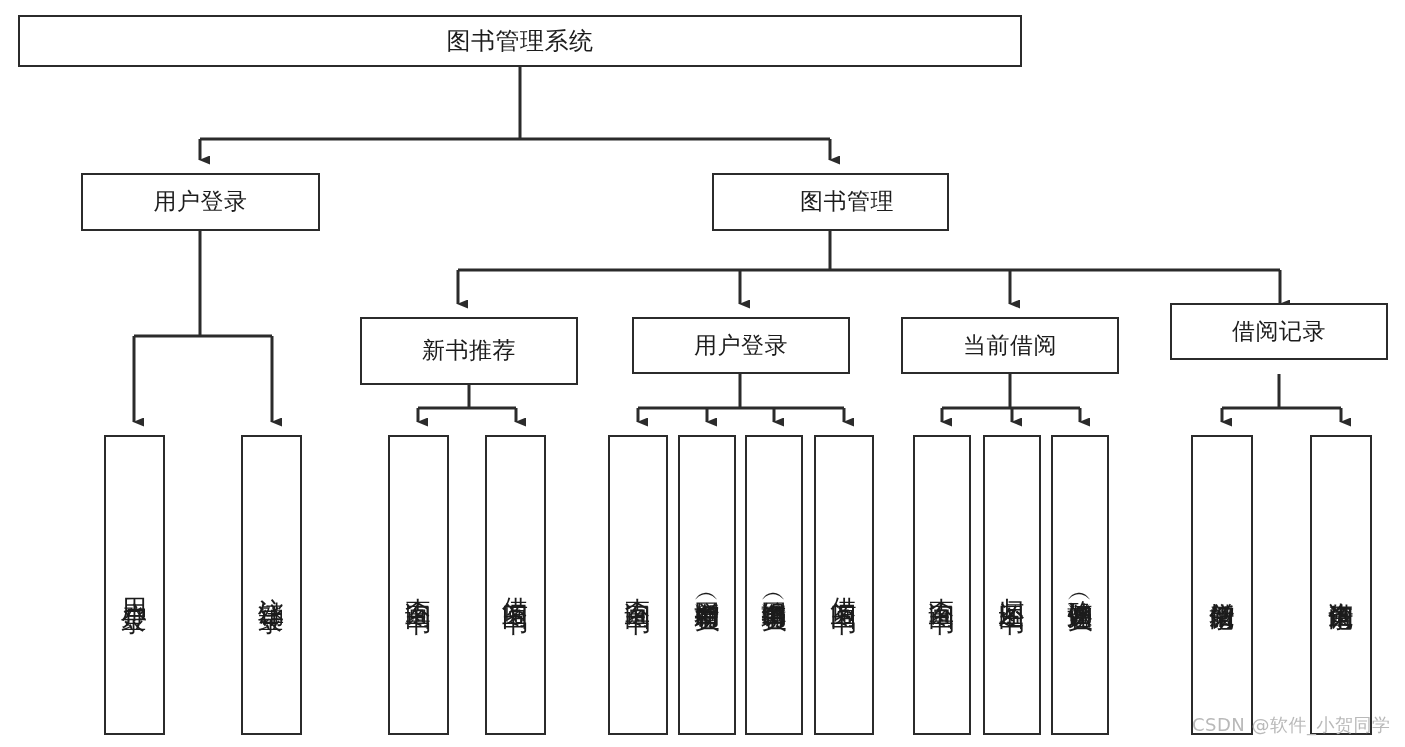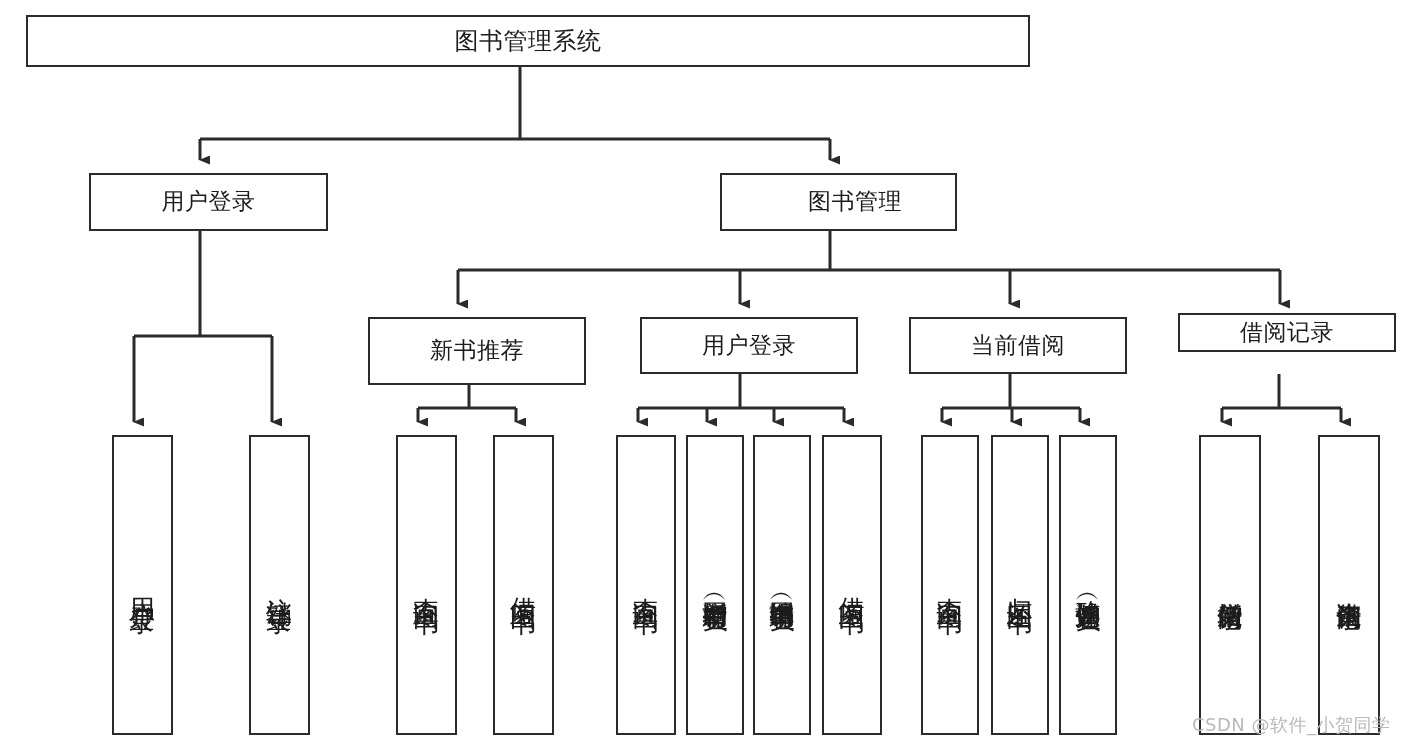--- a/index.html
+++ b/index.html
@@ -30,21 +30,20 @@
   .node {
     position: absolute;
     box-sizing: border-box;
     border: 2px solid #2b2b2b;
     background: #ffffff;
     display: flex;
     align-items: center;
     justify-content: center;
     text-align: center;
     z-index: 2;
-    margin-left: 8px;
   }
   .node-label {
     display: block;
     line-height: 1.18;
     letter-spacing: 0.5px;
     color: #1c1c1c;
     white-space: nowrap;
   }
   
   .node.horiz .node-label {
@@ -144,21 +143,21 @@
 
   <div class="node horiz" style="left:360px; top:317px; width:218px; height:68px;">
     <span class="node-label">新书推荐</span>
   </div>
   <div class="node horiz" style="left:632px; top:317px; width:218px; height:57px;">
     <span class="node-label">用户登录</span>
   </div>
   <div class="node horiz" style="left:901px; top:317px; width:218px; height:57px;">
     <span class="node-label">当前借阅</span>
   </div>
-  <div class="node horiz" style="left:1170px; top:313px; width:218px; height:39px;justify-content:center;">
+  <div class="node horiz" style="left:1170px; top:303px; width:218px; height:57px;justify-content:center;">
     <span class="node-label">借阅记录</span>
   </div>
 
   <div class="node vert" style="left:104px; top:435px; width:61px; height:300px;">
     <span class="node-label">用户登录</span>
   </div>
   <div class="node vert" style="left:241px; top:435px; width:61px; height:300px;">
     <span class="node-label">注销登录</span>
   </div>
 

